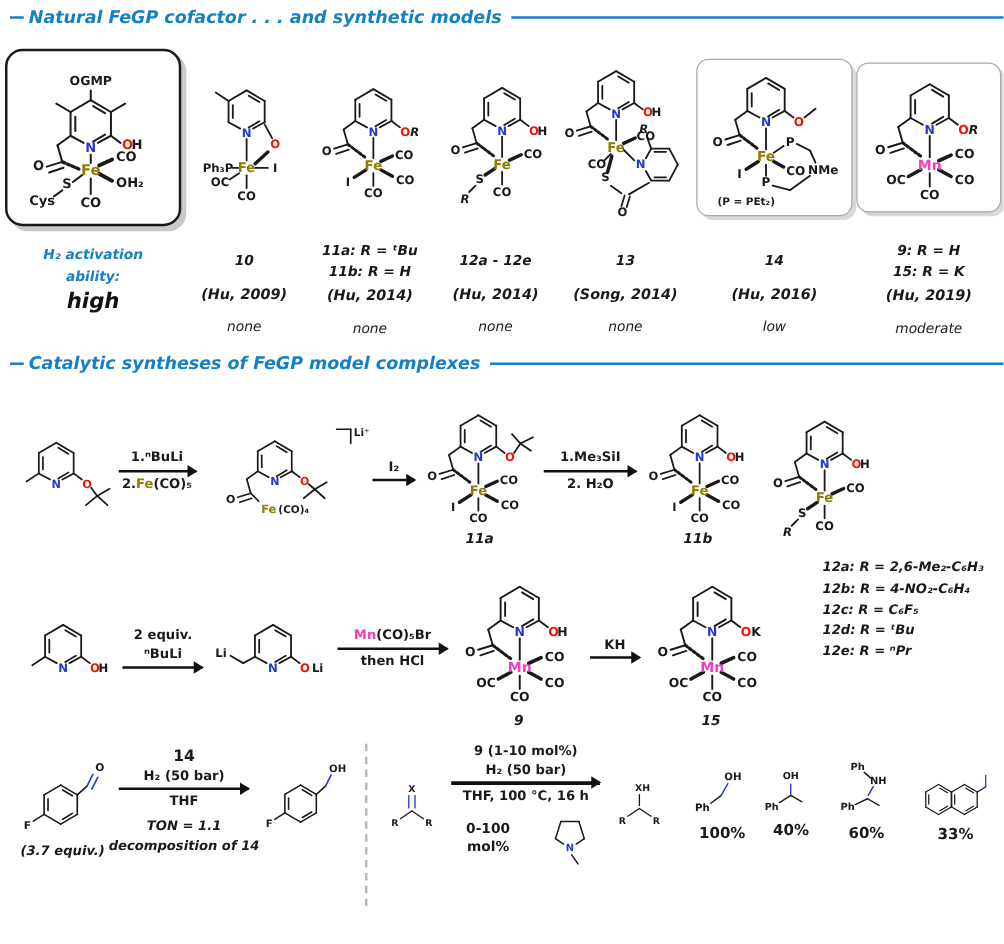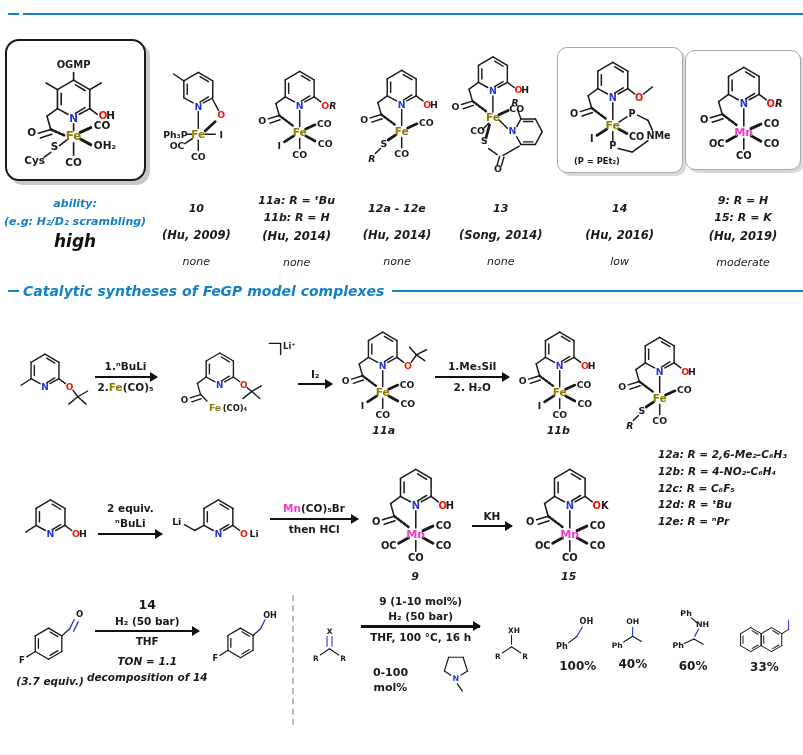--- a/index.html
+++ b/index.html
@@ -27,29 +27,30 @@
   .rowA{display:flex;align-items:center;padding-left:4px;height:150px;gap:2px}
   .rowB{display:flex;align-items:center;padding-left:8px;height:134px;gap:2px}
   .slabel{font-size:11px;font-weight:bold;font-style:italic;text-align:center;margin-top:1px}
   .rlist{position:absolute;left:658px;top:144px;font-size:10.5px;font-weight:bold;font-style:italic;line-height:1.6;white-space:nowrap}
   .row3{display:flex;align-items:flex-start;padding:4px 2px 0 8px;gap:3px;height:140px}
   .pcol{display:flex;flex-direction:column;align-items:center}
   .yield{font-size:12px;font-weight:bold;margin-top:5px;text-align:center}
   .equiv{font-size:10.5px;font-weight:bold;font-style:italic;margin-top:3px}
   .notes{font-size:10.5px;font-weight:bold;font-style:italic;text-align:center;line-height:1.5;margin-top:5px;white-space:nowrap}
   .divider{border-left:2px dashed #b9b9b9;height:130px;margin:0 4px;align-self:center}
-  .amine{display:flex;align-items:flex-end;gap:10px;margin-top:1px;font-size:11px;font-weight:bold}
+  .amine{display:flex;align-items:center;gap:10px;margin-top:1px;font-size:11px;font-weight:bold}
 </style>
 </head>
 <body>
 
 <div id="fig">
 
   <div class="hdr">
     <span class="hdr-dash"></span>
+    <span class="hdr-text">Natural FeGP cofactor  . . .  and synthetic models</span>
     <span class="hdr-line"></span>
   </div>
 
   <div class="row1">
     <div class="col">
       <div class="sarea">
         <div class="blackbox">
           <div class="struct">
               <svg viewBox="0 0 140 138" style="width: 133px; height: 131.1px; font-family: &quot;DejaVu Sans&quot;, sans-serif;">
                 <line x1="68" y1="38" x2="51" y2="48" stroke="#1a1a1a" stroke-width="1.7" stroke-linecap="round"></line>
@@ -85,22 +86,22 @@
                 <text x="98" y="89" fill="#1a1a1a" font-size="11" text-anchor="middle" font-weight="bold">CO</text>
                 <text x="101" y="111" fill="#1a1a1a" font-size="11" text-anchor="middle" font-weight="bold">OH₂</text>
                 <text x="48" y="112" fill="#1a1a1a" font-size="11" text-anchor="middle" font-weight="bold">S</text>
                 <text x="27" y="126" fill="#1a1a1a" font-size="11" text-anchor="middle" font-weight="bold">Cys</text>
                 <text x="68" y="128" fill="#1a1a1a" font-size="11" text-anchor="middle" font-weight="bold">CO</text>
               </svg>
             </div>
         </div>
       </div>
       <div class="blue-lines">
+        <div>H₂ activation</div>
         <div>ability:</div>
-        <div>(e.g: H₂/D₂ scrambling)</div>
       </div>
       <div class="high">high</div>
     </div>
 
     <div class="col">
       <div class="sarea">
           <div class="struct">
             <svg viewBox="0 0 112 124" style="width: 95.2px; height: 105.4px; font-family: &quot;DejaVu Sans&quot;, sans-serif;">
               <line x1="58" y1="18" x2="41" y2="28" stroke="#1a1a1a" stroke-width="1.7" stroke-linecap="round"></line>
               <line x1="41" y1="28" x2="41" y2="48" stroke="#1a1a1a" stroke-width="1.7" stroke-linecap="round"></line>

